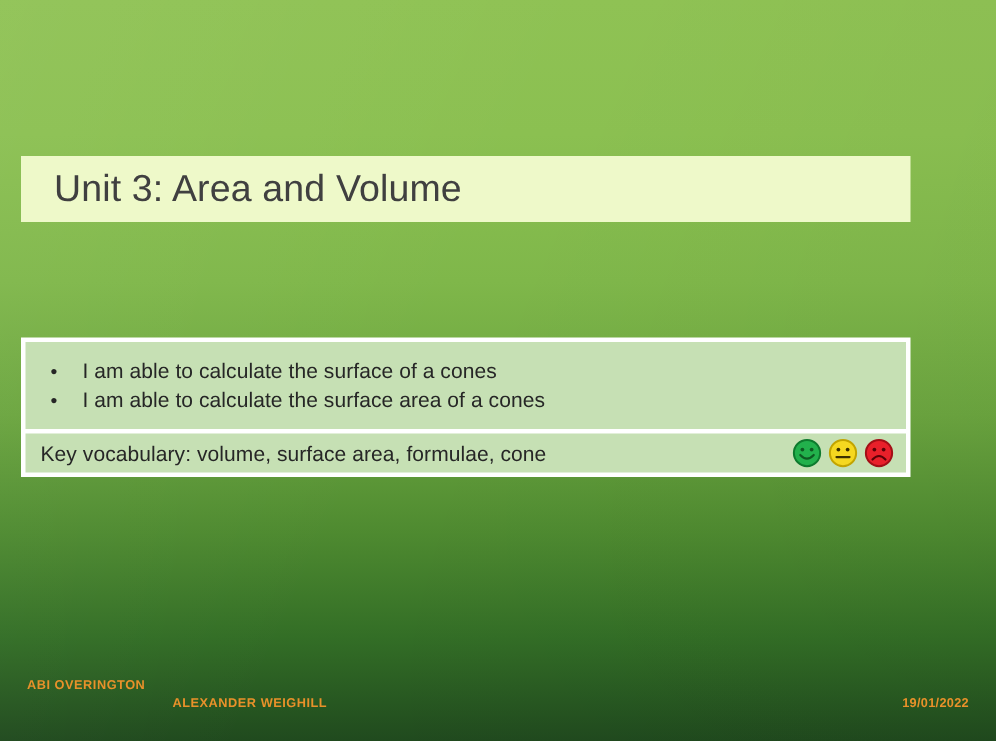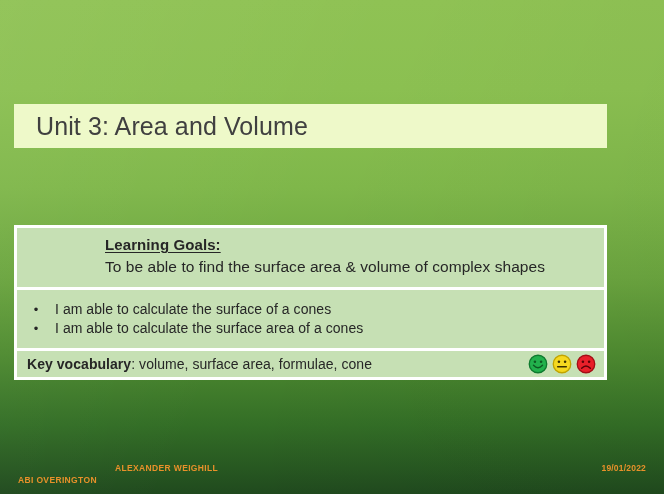--- a/index.html
+++ b/index.html
@@ -144,21 +144,21 @@
     align-items: center;
     padding: 0 8px 0 10px;
     position: relative;
   }
   #vocab-line {
     font-size: 14px;
     white-space: nowrap;
     letter-spacing: 0.05px;
   }
   #vocab-title {
-    font-weight: bold;
+    font-weight: normal;
     margin-top: 40px;
   }
   #vocab-words {
     font-weight: normal;
   }
 
   
   #self-assessment {
     position: absolute;
     right: 8px;
@@ -184,40 +184,36 @@
     z-index: 4;
   }
   .footer-text {
     position: absolute;
     font-size: 8.5px;
     font-weight: bold;
     color: #E8912A;
     letter-spacing: 0.35px;
     white-space: nowrap;
   }
-  #footer-author-1 { left: 18px;  top: 25px; }
+  #footer-author-1 { left: 18px;  top: 1px; }
   #footer-author-2 { left: 115px; top: 13px; }
   #footer-date     { right: 18px; top: 13px; letter-spacing: 0.2px; }
 </style>
 </head>
 <body>
 
 <div id="slide">
 
   <div class="title-bar" id="unit-bar">
     <span>Unit 3: Area and Volume</span>
   </div>
 
 
   <div id="content-stack">
 
-    <div class="panel" id="goals-panel">
-      <div id="goals-heading">Learning Goals:</div>
-      <div id="goals-text">To be able to find the surface area &amp; volume of complex shapes</div>
-    </div>
 
     <div class="panel" id="objectives-panel">
       <div class="objective-row">
         <span class="objective-bullet">•</span>
         <span class="objective-label">I am able to calculate the surface of a cones</span>
       </div>
       <div class="objective-row">
         <span class="objective-bullet">•</span>
         <span class="objective-label">I am able to calculate the surface area of a cones</span>
       </div>

